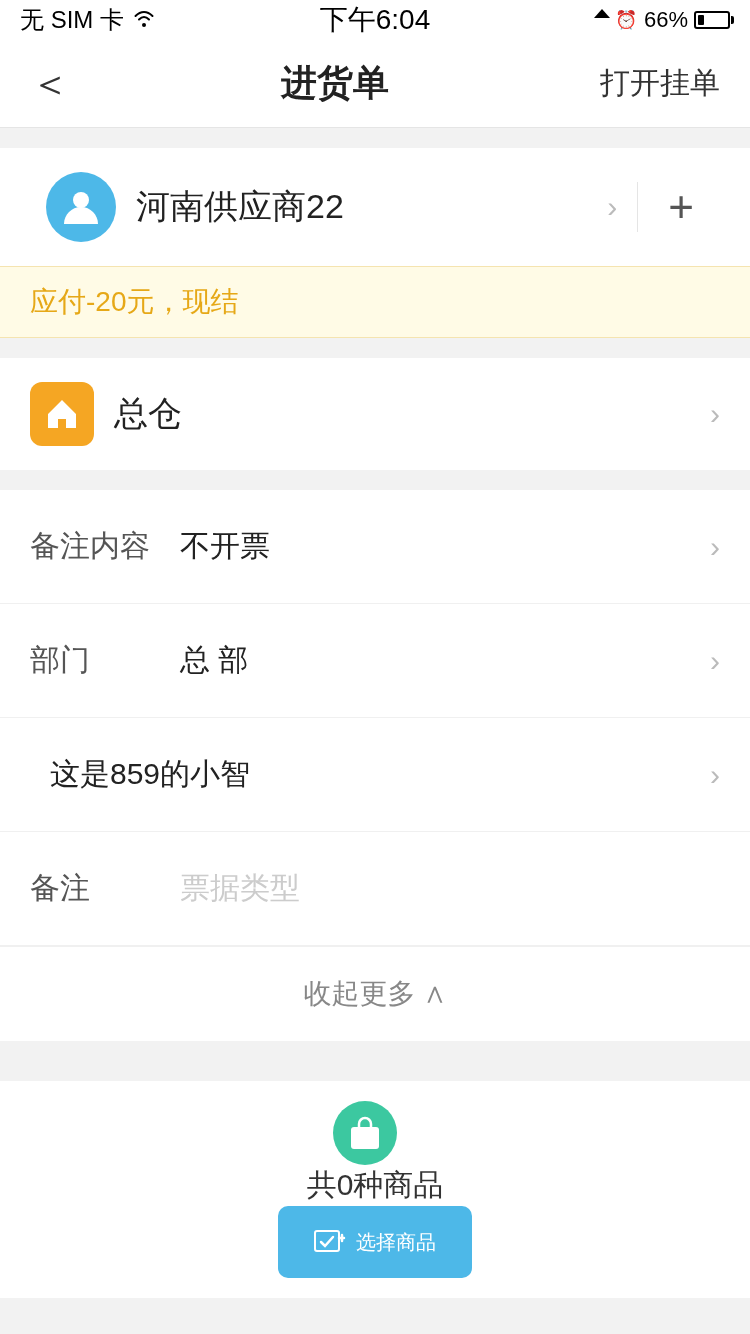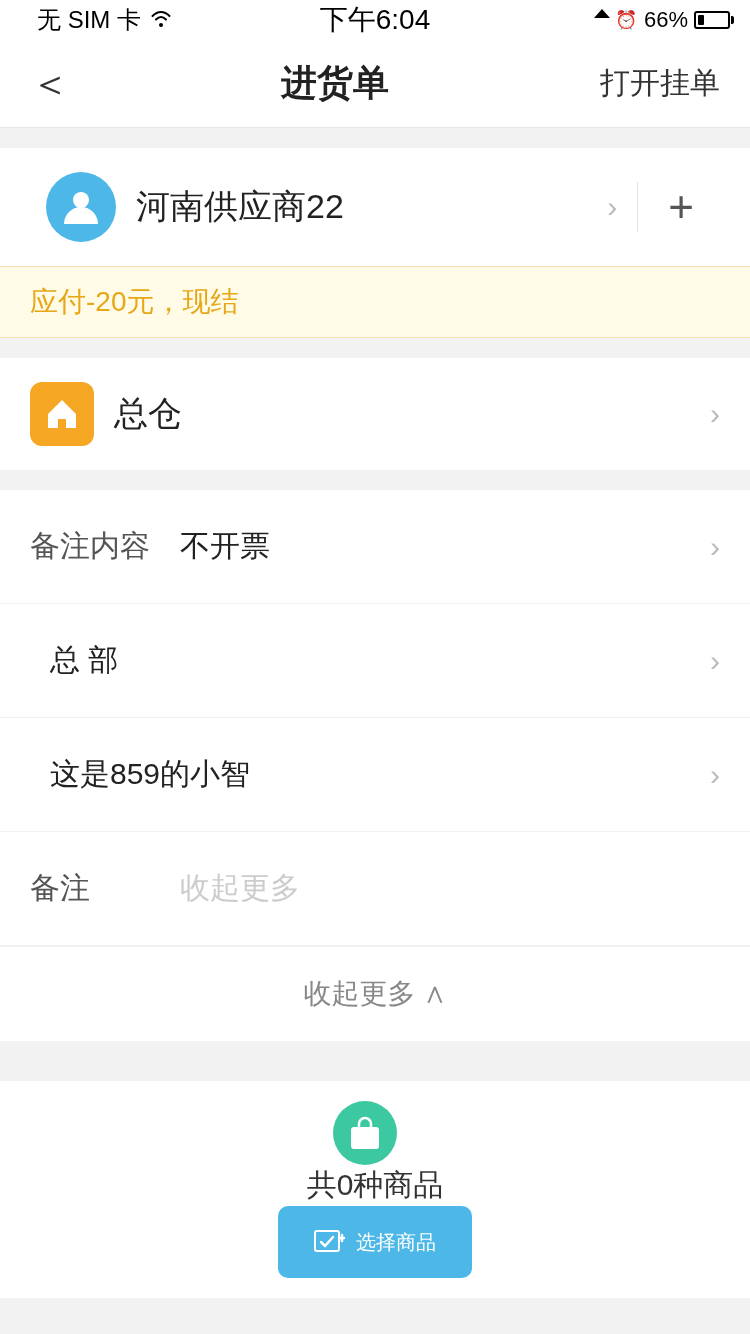--- a/index.html
+++ b/index.html
@@ -21,21 +21,20 @@
       align-items: center;
       justify-content: space-between;
       padding: 0 20px;
       font-size: 24px;
       color: #000;
     }
     .status-bar-left {
       display: flex;
       align-items: center;
       gap: 8px;
-      margin-left: 17px;
     }
     .status-bar-center {
       position: absolute;
       left: 50%;
       transform: translateX(-50%);
       font-size: 28px;
       font-weight: 500;
     }
     .status-bar-right {
       display: flex;
@@ -353,32 +352,33 @@
 
 <div class="form-section">
 
   <div class="form-row">
     <span class="form-label">备注内容</span>
     <span class="form-value">不开票</span>
     <span class="chevron-right">›</span>
   </div>
 
   <div class="form-row">
+    <span class="form-label">部门</span>
     <span class="form-value">总 部</span>
     <span class="chevron-right">›</span>
   </div>
 
   <div class="form-row">
     <span class="form-value">这是859的小智</span>
     <span class="chevron-right">›</span>
   </div>
 
   <div class="form-row">
     <span class="form-label">备注</span>
-    <span class="form-placeholder">收起更多</span>
+    <span class="form-placeholder">票据类型</span>
   </div>
 
   <div class="collapse-row">
     <span>收起更多 ∧</span>
   </div>
 </div>
 
 <div class="section-gap"></div>
 
 <div class="bottom-bar">

